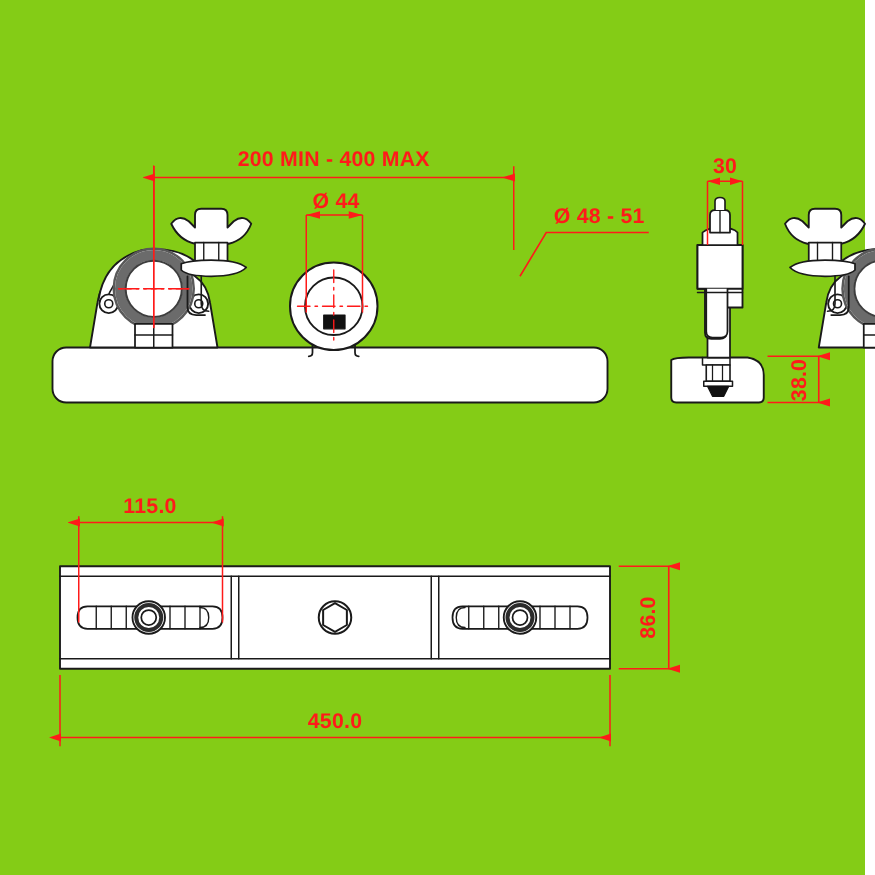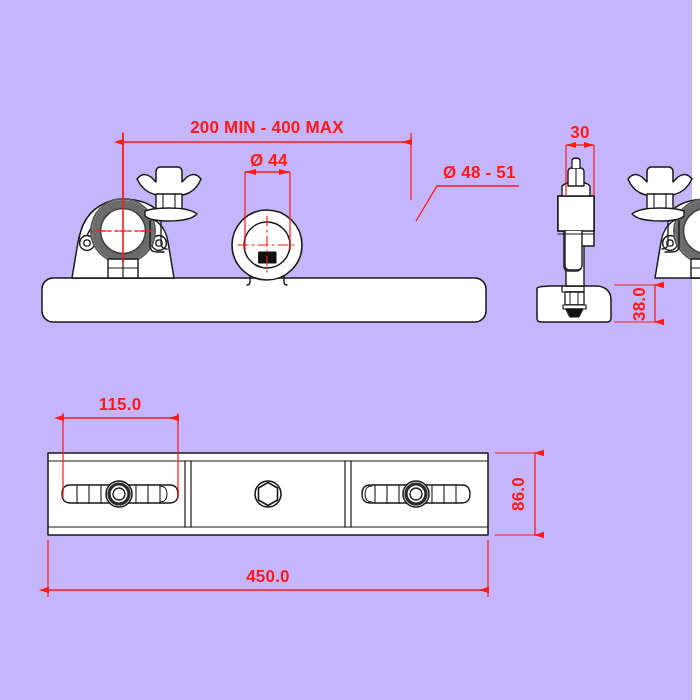--- a/index.html
+++ b/index.html
@@ -9,21 +9,21 @@
     background: #ffffff;
     width: 700px;
     height: 700px;
     overflow: hidden;
     font-family: "Liberation Sans", sans-serif;
   }
   #drawing-root {
     position: relative;
     width: 692px;
     height: 700px;
-    background: #c4b5fd;
+    background: #84cc16;
   }
   svg#cad {
     display: block;
     width: 700px;
     height: 700px;
   }
   .dim-text {
     font-family: "Liberation Sans", sans-serif;
     fill: #ff1a1a;
     font-size: 17px;

